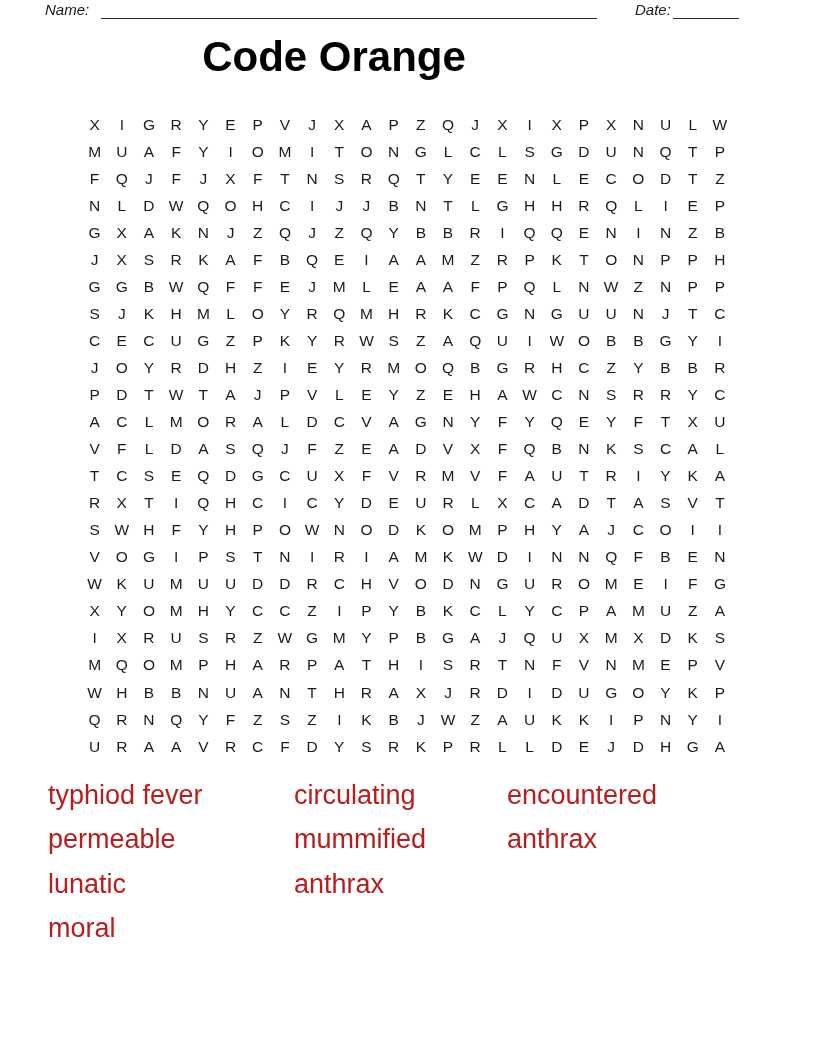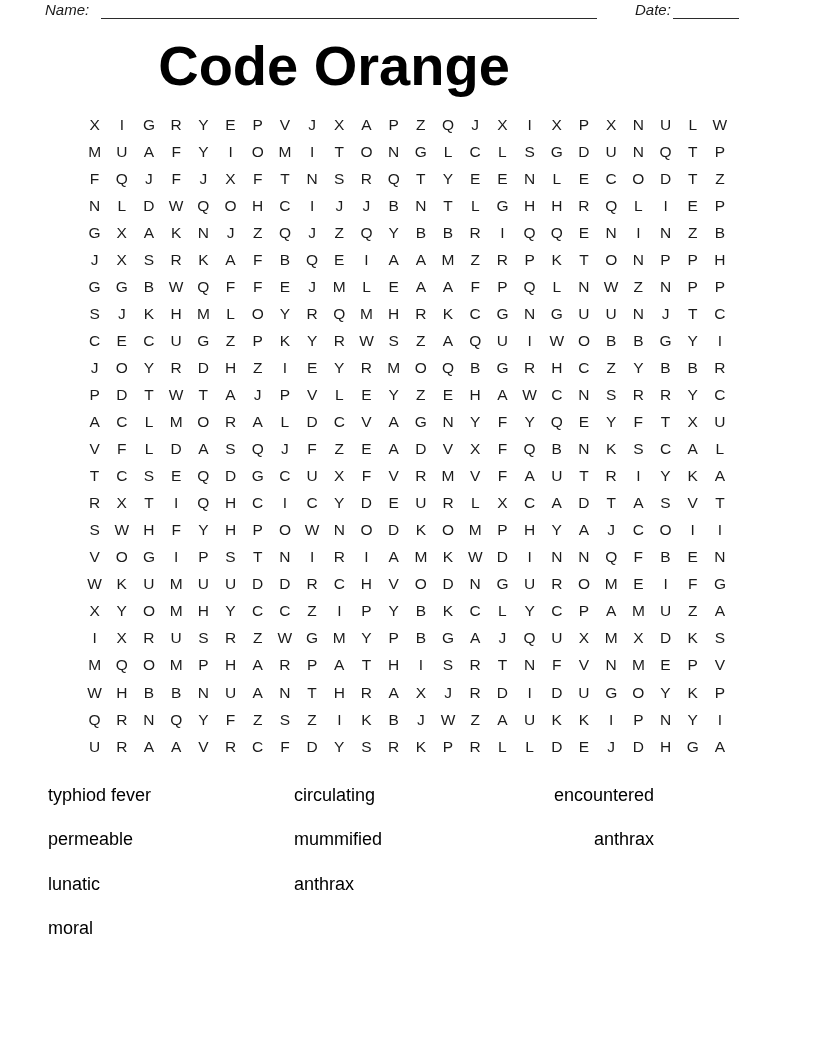--- a/index.html
+++ b/index.html
@@ -19,41 +19,41 @@
   #date-label { left: 627px; margin-left: 8px; }
   .write-line {
     position: absolute; top: 0; height: 19px;
     border-bottom: 1.5px solid #2b2b2b;
   }
   #name-line { left: 101px; width: 496px; }
   #date-line { left: 673px; width: 66px; }
   .title {
     position: absolute; top: 33px; left: 0;
     width: 668px; text-align: center;
-    font-size: 56px; font-weight: bold;
+    font-size: 42px; font-weight: bold;
     letter-spacing: 0px; color: #000;
   }
   .grid {
     position: absolute; left: 81px; top: 111px;
   }
   .grid-row { display: flex; height: 27.05px; }
   .grid-cell {
     width: 27.2px; height: 27.05px;
     display: flex; align-items: center; justify-content: center;
     font-size: 15.5px; color: #1b1b1b;
   }
   .word-col {
     position: absolute; top: 773px;
   }
   #word-col-1 { left: 48px; }
   #word-col-2 { left: 286px; margin-left: 8px; }
-  #word-col-3 { left: 554px; text-align: right; }
+  #word-col-3 { left: 507px; }
   .word {
     height: 44.4px; line-height: 44.4px;
-    font-size: 18px; color: #000000;
+    font-size: 27px; color: #b91c1c;
     white-space: nowrap;
   }
 </style>
 </head>
 <body>
 
 <div id="name-label" class="header-label">Name:</div>
 <div id="name-line" class="write-line"></div>
 <div id="date-label" class="header-label">Date:</div>
 <div id="date-line" class="write-line"></div>

